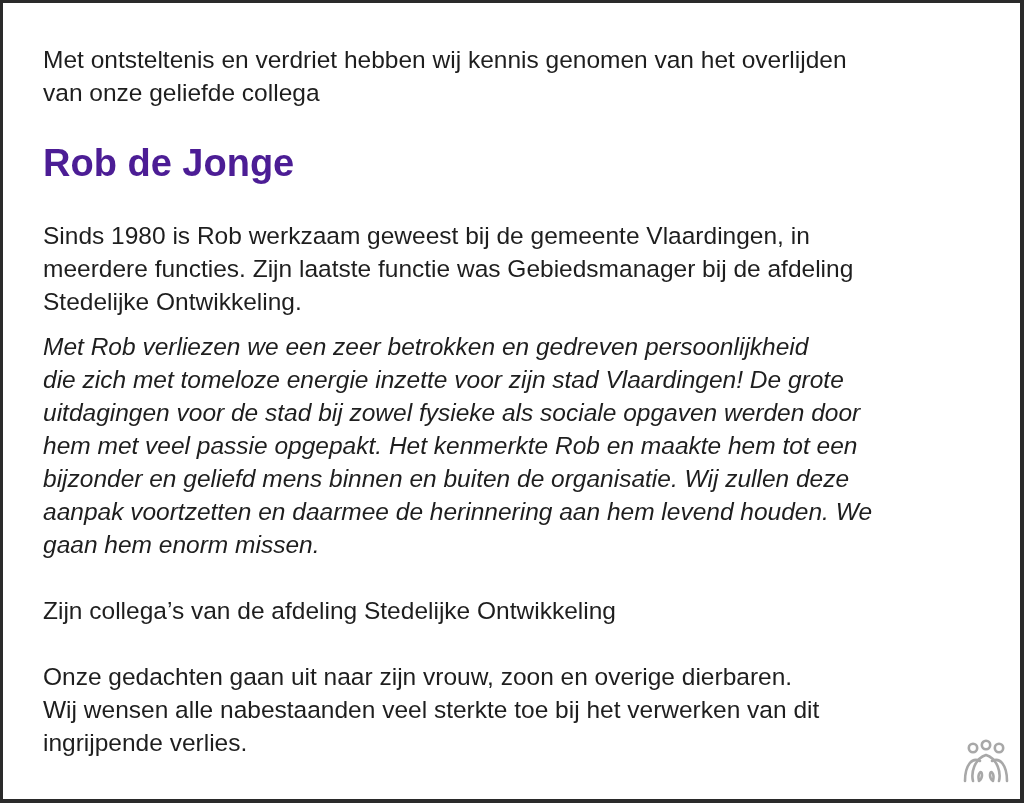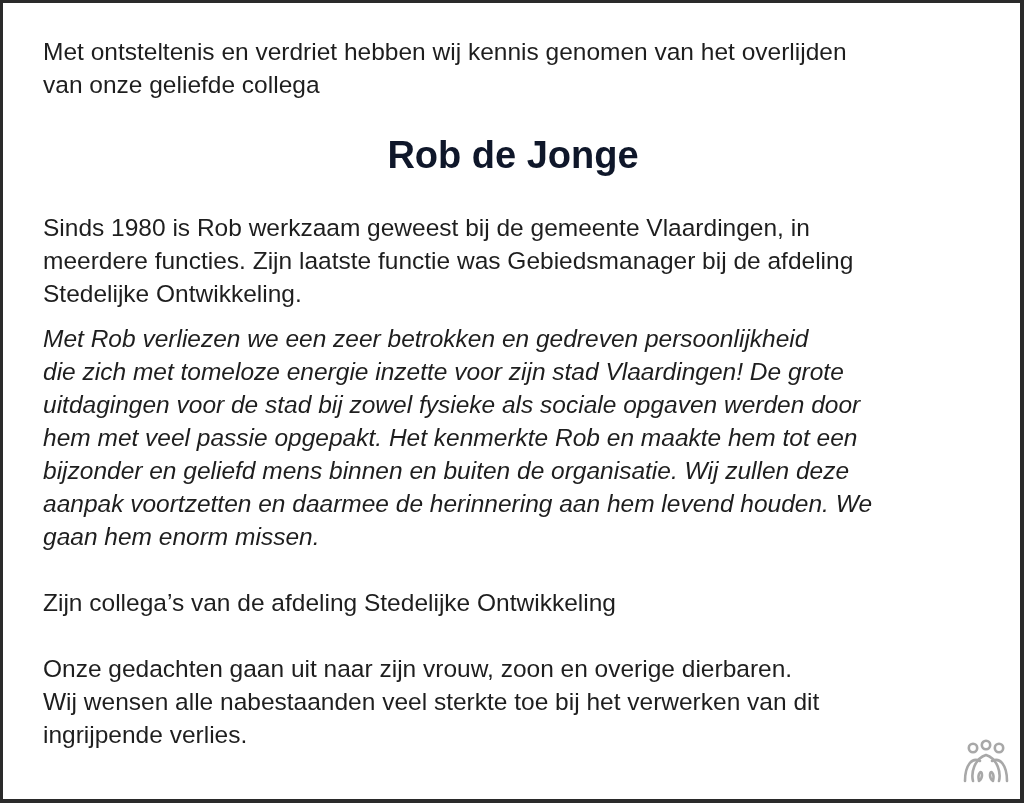--- a/index.html
+++ b/index.html
@@ -3,29 +3,29 @@
 <meta charset="utf-8">
 <style>
   html, body { margin: 0; padding: 0; background: #ffffff; }
   body { width: 1024px; height: 803px; position: relative; overflow: hidden; }
   .frame {
     position: absolute; left: 0; top: 0; width: 1020px; height: 799px;
     border: 3px solid #2a2a2a; border-right-width: 4px; border-bottom-width: 4px;
     box-sizing: border-box; width: 1024px; height: 803px; background: #fff;
   }
   .content {
-    position: absolute; left: 40px; top: 32px; width: 950px;
+    position: absolute; left: 40px; top: 40px; width: 950px;
     font-family: "Liberation Sans", sans-serif; font-size: 24.5px;
     line-height: 33px; color: #1e1e1e;
   }
   .content p { margin: 0; white-space: pre-line; }
   .intro { }
   .name {
-    text-align: center; font-weight: bold; font-size: 38px; line-height: 44px;
-    margin-top: 32px !important; margin-bottom: 34px !important; color: #0f172a;
+    text-align: left; font-weight: bold; font-size: 38px; line-height: 44px;
+    margin-top: 32px !important; margin-bottom: 34px !important; color: #4c1d95;
     padding-right: 10px;
   }
   .p-gap { margin-top: 12px !important; font-style: italic; }
   .p-gap-lg { margin-top: 33px !important; }
   .logo {
     position: absolute; right: 10px; bottom: 12px; width: 48px; height: 48px;
   }
 </style>
 </head>
 <body>

